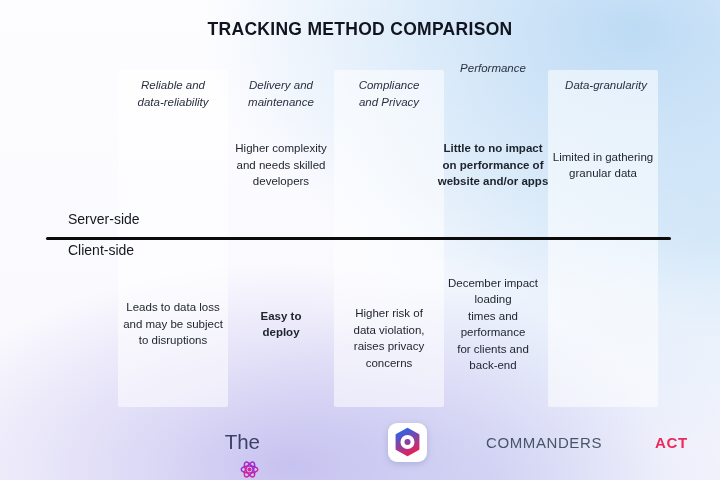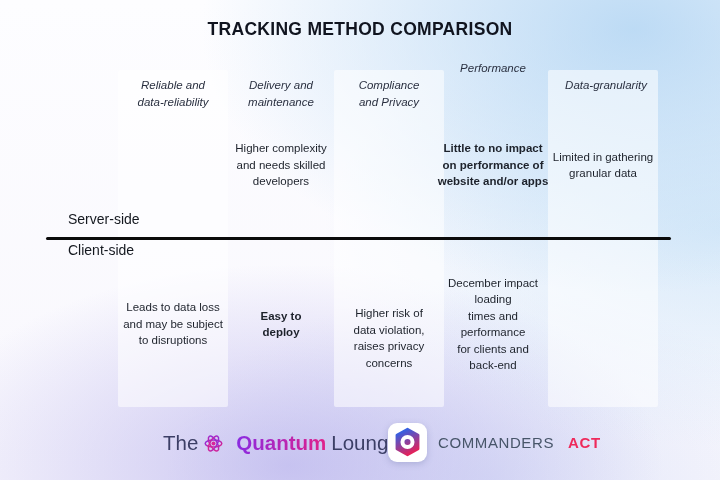--- a/index.html
+++ b/index.html
@@ -35,38 +35,38 @@
   .rowlabel{
     position:absolute;left:48px;font-size:14px;color:#14181f;margin-left:20px;
   }
   .divider{
     position:absolute;left:46px;top:237px;width:625px;height:3px;
     background:#0b0b0b;border-radius:2px;
   }
   
   .ql{
     position:absolute;left:163px;top:430px;height:26px;
-    display:flex;align-items:center;gap:5px;font-size:20.5px;color:#3c3f66;
+    display:flex;align-items:flex-end;gap:5px;font-size:20.5px;color:#3c3f66;flex-direction:column;
   }
   .ql .grad{
     font-weight:bold;
     background:linear-gradient(90deg,#8a2be2 0%,#e0218a 100%);
     -webkit-background-clip:text;background-clip:text;color:transparent;margin-left:7px;
   }
   .ca{
     position:absolute;left:388px;top:421px;height:42px;
-    display:flex;align-items:center;
+    display:flex;align-items:center;gap:48px;
   }
   .ca .tile{
     width:39px;height:39px;border-radius:9px;background:#ffffff;
     box-shadow:0 2px 6px rgba(90,100,150,.28);
     display:flex;align-items:center;justify-content:center;
   }
   .ca .caname{margin-left:11px;font-size:15px;letter-spacing:.6px;color:#475569;font-weight:500;}
-  .ca .caact{margin-left:14px;font-size:15px;letter-spacing:.6px;color:#ee2a5b;font-weight:800;}
+  .ca .caact{margin-left:5px;font-size:15px;letter-spacing:.6px;color:#ee2a5b;font-weight:800;}
 </style>
 </head>
 <body>
 
 <div class="stage">
 
   <div class="title">TRACKING METHOD COMPARISON</div>
 
   <div class="panel" style="left:118px"></div>
   <div class="panel" style="left:334px"></div>

